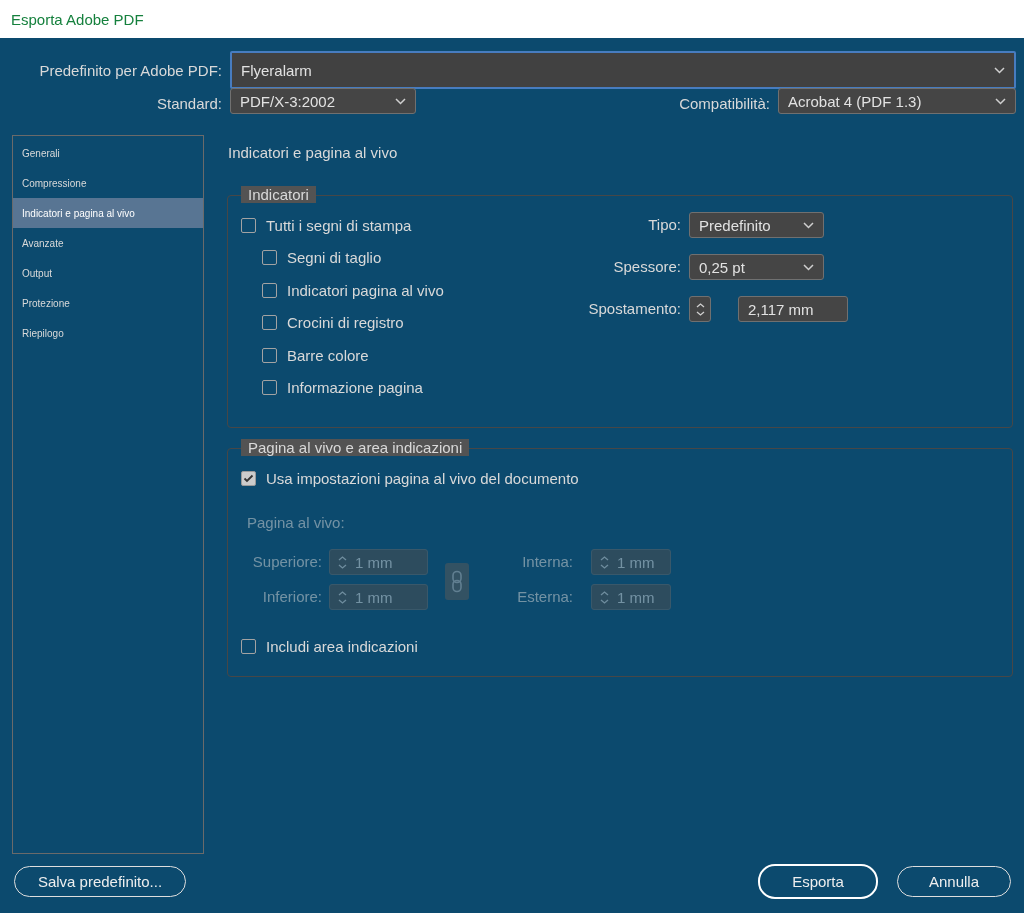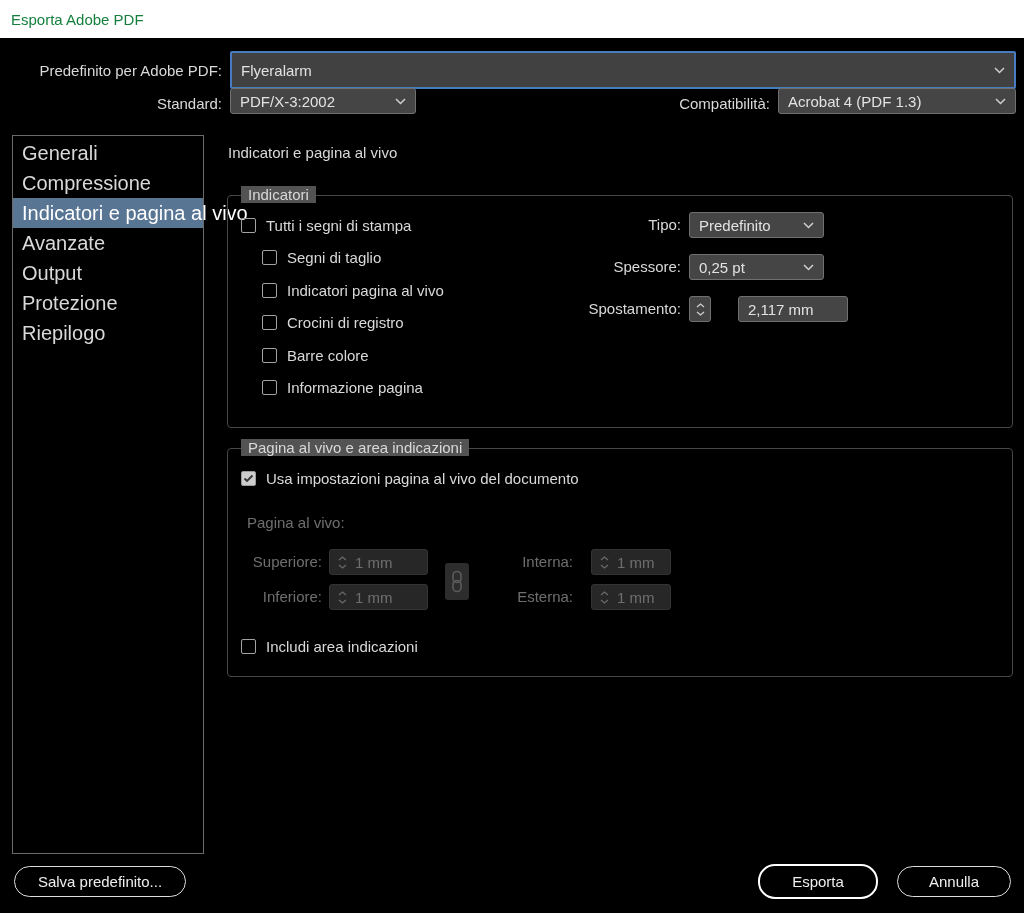--- a/index.html
+++ b/index.html
@@ -10,21 +10,21 @@
     position:relative;
     overflow:hidden;
   }
   .titlebar {
     position:absolute; top:0; left:0; width:1024px; height:38px;
     background:#ffffff; color:#15803d; font-size:15px;
     display:flex; align-items:center; padding-left:11px;
   }
   .dialog {
     position:absolute; top:38px; left:0; width:1024px; height:875px;
-    background:#000000; color:#d9d9d9; font-size:15px;
+    background:#0c4a6e; color:#d9d9d9; font-size:15px;
   }
   .lbl { position:absolute; color:#d9d9d9; white-space:nowrap; }
   .r { text-align:right; }
 
   
   .dd {
     position:absolute; height:26px; background:#454545;
     border:1px solid #707070; border-radius:3px;
     display:flex; align-items:center; padding:0 9px;
     color:#e2e2e2; cursor:default;
@@ -68,21 +68,21 @@
     position:absolute; border:1px solid #474747; border-radius:4px;
   }
   .legend {
     position:absolute; top:-10px; left:13px; background:#535353;
     padding:0 7px; font-size:15px; color:#d9d9d9; white-space:nowrap;
   }
 
   
   .sidebar {
     position:absolute; left:12px; top:97px; width:192px; height:719px;
-    border:1px solid #6a6a6a; padding-top:2px; font-size:20px;
+    border:1px solid #6a6a6a; padding-top:2px; font-size:10px;
   }
   .side-item {
     height:30px; display:flex; align-items:center; padding-left:9px;
     color:#d9d9d9; white-space:nowrap; cursor:default;
   }
   .side-item.selected { background:#587593; color:#ffffff; }
 
   
   .pillbtn {
     position:absolute; border:1.5px solid #dedede; border-radius:17px;

